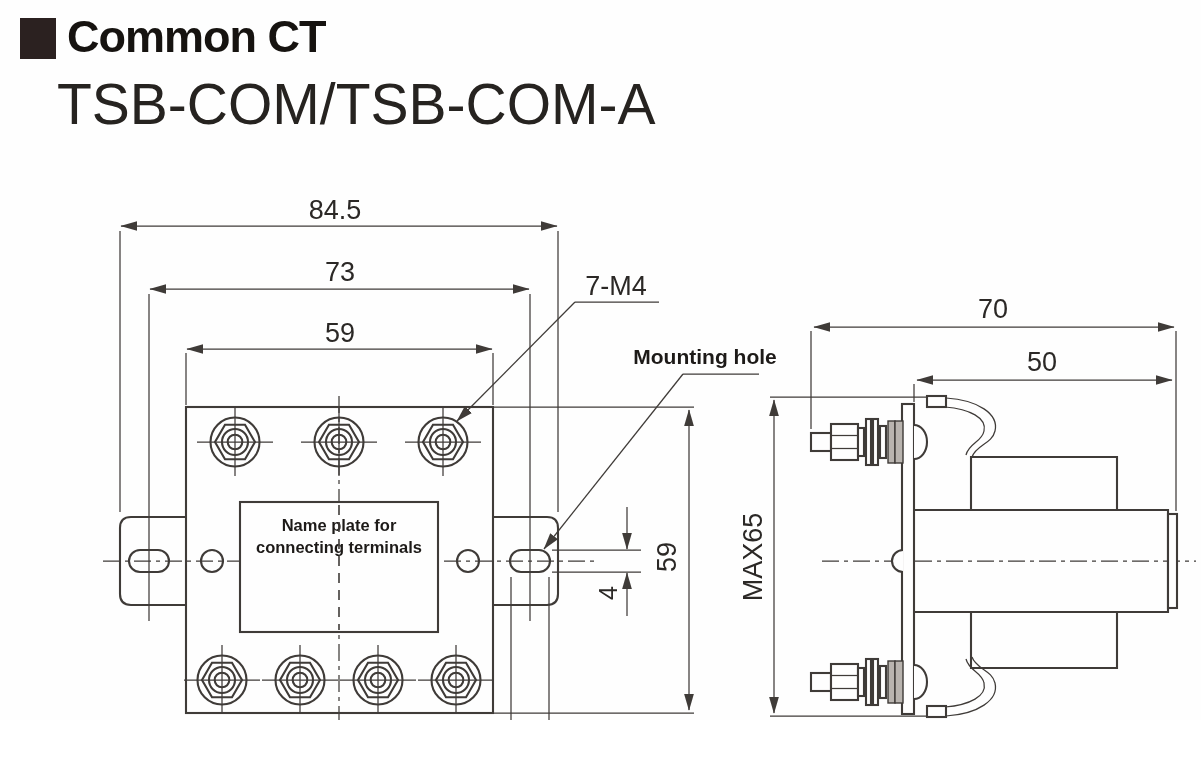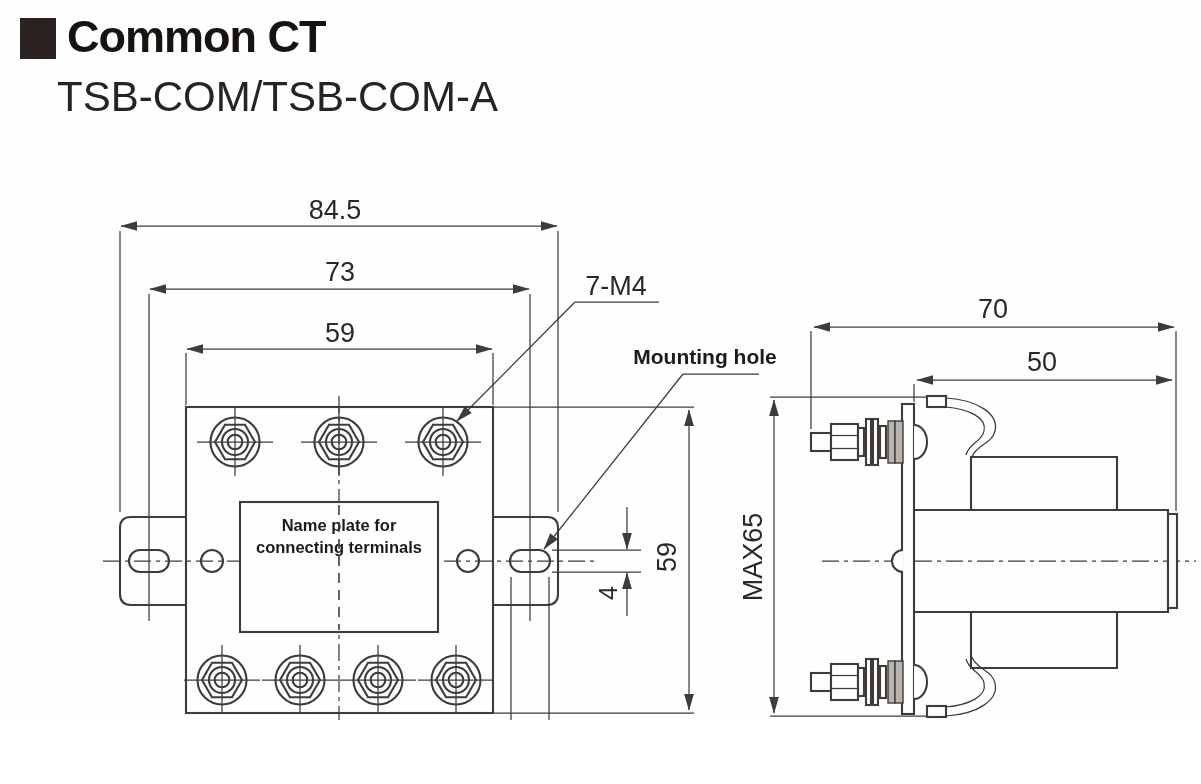--- a/index.html
+++ b/index.html
@@ -5,21 +5,21 @@
   html,body{margin:0;padding:0;background:#ffffff;}
   .page{position:relative;width:1201px;height:720px;background:#fefefe;overflow:hidden;
         font-family:"Liberation Sans", sans-serif;}
   .hdr{position:absolute;left:0;top:0;width:1201px;}
   .hdr-row{position:absolute;left:20px;top:14px;display:flex;align-items:flex-end;}
   .sq{width:36px;height:41px;background:#2b2120;display:inline-block;}
   .t1{font-size:45px;font-weight:bold;color:#161310;letter-spacing:-1px;line-height:1;
       margin-left:11px;}
   .t2{font-size:27px;font-weight:bold;color:#161310;margin-left:30px;line-height:1;
       padding-bottom:3px;letter-spacing:-0.5px;}
-  .t3{position:absolute;left:57px;top:76px;font-size:42px;font-weight:400;color:#262320;
+  .t3{position:absolute;left:57px;top:76px;font-size:57px;font-weight:400;color:#262320;
       letter-spacing:0px;line-height:1;}
   svg{position:absolute;left:0;top:0;}
   .ln{stroke:#3f3b38;stroke-width:2.1;fill:none;}
   .tn{stroke:#3f3b38;stroke-width:1.25;fill:none;}
   .ctr{stroke:#3f3b38;stroke-width:1.25;fill:none;stroke-dasharray:17 5 4 5;}
   .dsh{stroke:#3f3b38;stroke-width:1.6;fill:none;stroke-dasharray:10 7;}
   .dim{font-size:27px;fill:#2b2826;}
   .dims{font-size:25px;fill:#2b2826;}
   .lblb{font-size:21px;font-weight:bold;fill:#1d1a18;}
   .np{font-size:16.5px;font-weight:bold;fill:#1d1a18;}

